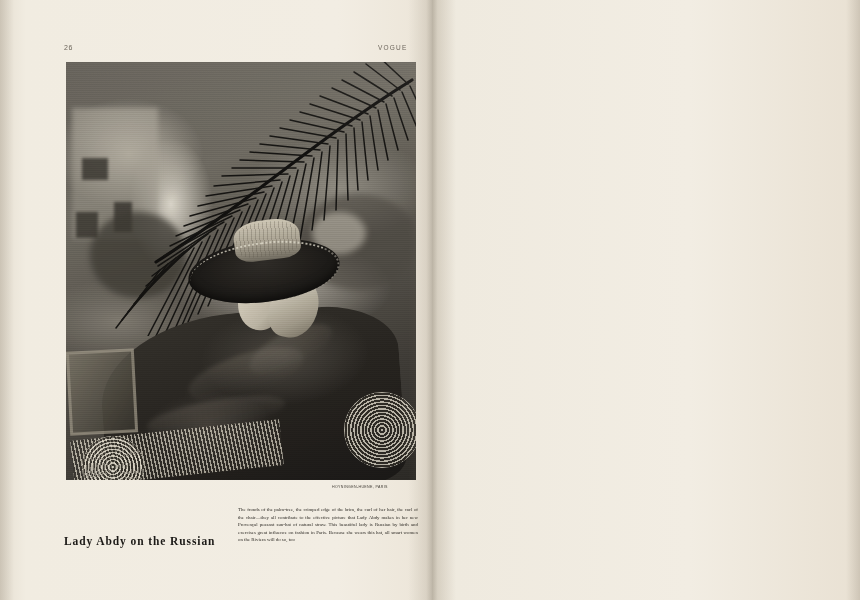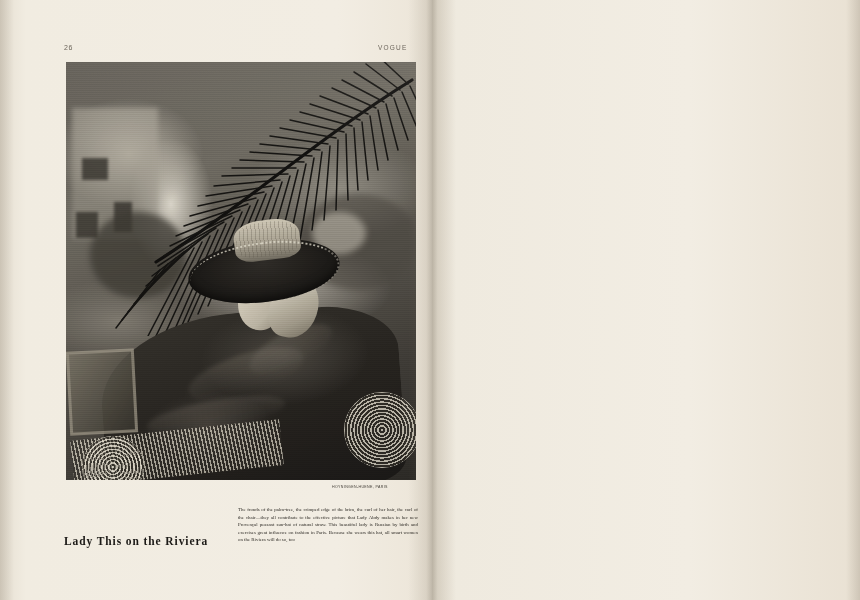--- a/index.html
+++ b/index.html
@@ -381,21 +381,21 @@
         <div class="hat-crown-tex"></div>
         <div class="hat-brim-edge"></div>
       </div>
 
       <div class="grain"></div>
       <div class="photo-fade"></div>
     </div>
 
     <div class="credit" id="credit-left">HOYNINGEN-HUENE, PARIS</div>
 
-    <div class="cap-head">Lady This on the Riviera</div>
+    <div class="cap-head">Lady Abdy on the Russian</div>
     <div class="cap-body">The fronds of the palm-tree, the crimped edge of the brim, the curl of her hair, the curl of the chair—they all contribute to the effective picture that Lady Abdy makes in her new Provençal peasant sun-hat of natural straw. This beautiful lady is Russian by birth and exercises great influence on fashion in Paris. Because she wears this hat, all smart women on the Riviera will do so, too</div>
   </div>
 
   <div class="page page-right">
 
     
     
 
     
     

